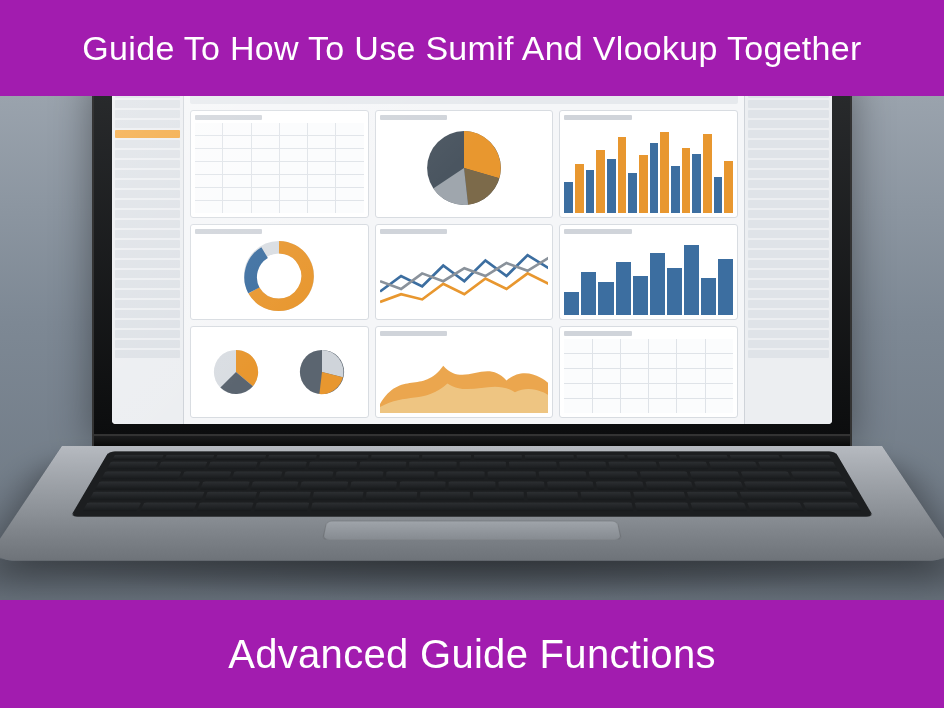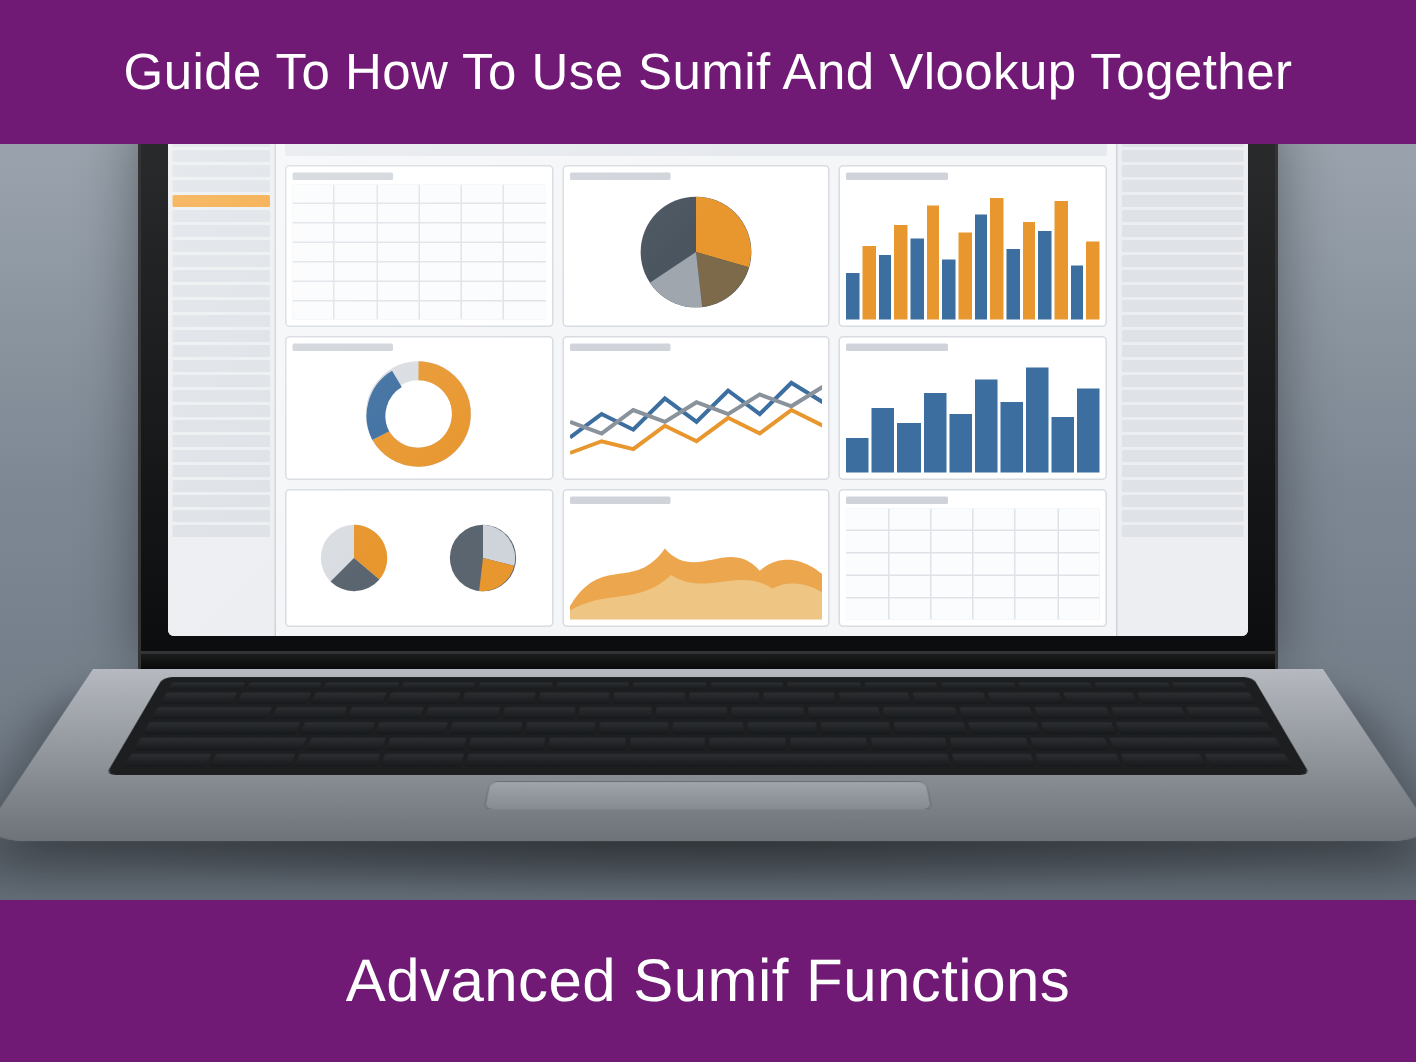--- a/index.html
+++ b/index.html
@@ -4,21 +4,21 @@
 <style>
   * { margin: 0; padding: 0; box-sizing: border-box; }
   body {
     width: 944px;
     height: 708px;
     font-family: -apple-system, BlinkMacSystemFont, "Segoe UI", Arial, sans-serif;
     overflow: hidden;
     background: #7a8494;
   }
   .banner {
-    background: #701a75;
+    background: #a21caf;
     color: #fff;
     text-align: center;
     display: flex;
     align-items: center;
     justify-content: center;
     font-weight: 400;
   }
   .top-banner {
     height: 96px;
     font-size: 34px;
@@ -559,14 +559,14 @@
               <div class="key"></div>
           </div>
         </div>
         <div class="trackpad"></div>
       </div>
     </div>
   </div>
 </div>
 
 <div class="banner bottom-banner">
-  <span>Advanced Sumif Functions</span>
+  <span>Advanced Guide Functions</span>
 </div>
 
 </body></html>

